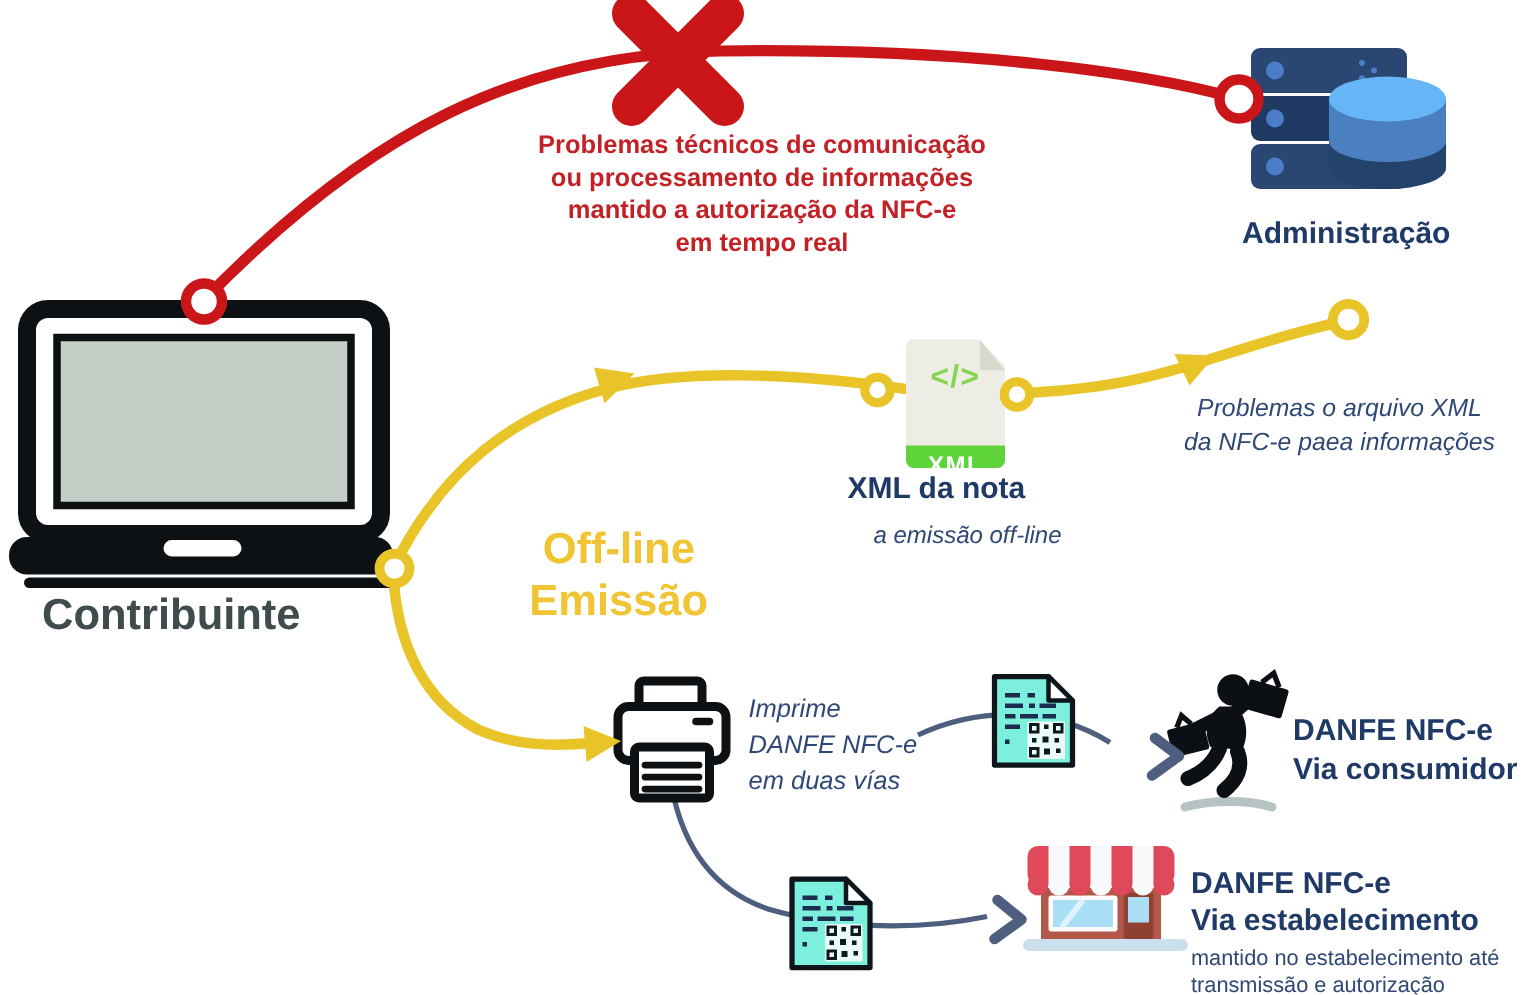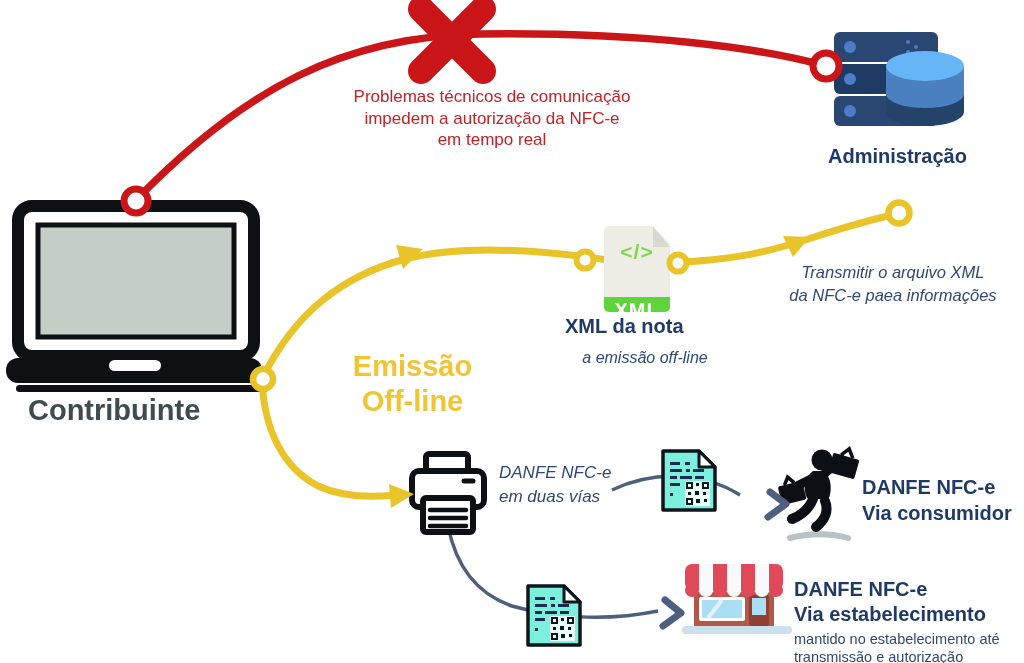--- a/index.html
+++ b/index.html
@@ -11,39 +11,39 @@
 
   
   .s-red{stroke:var(--red,#cb1619);fill:none}
   .s-yellow{stroke:var(--yellow,#e9c428);fill:none}
   .f-yellow{fill:var(--yellow,#e9c428)}
   .s-navy{stroke:var(--lineNavy,#4d5e7e);fill:none}
   .ring{fill:#fff}
 
   
   .t{position:absolute}
-  .error{left:322px;top:86px;width:340px;text-align:center;color:var(--redText,#c32125);font-weight:400;font-size:17px;line-height:21.5px}
+  .error{left:338px;top:86px;width:340px;text-align:center;color:var(--redText,#c32125);font-weight:700;font-size:17px;line-height:21.5px}
   .admin{left:828px;top:144px;width:180px;color:var(--navyTitle,#1f3a66);font-weight:700;font-size:20px;line-height:24px}
   .contrib{left:28px;top:394px;width:220px;text-align:left;color:var(--slate,#3f4b4c);font-weight:700;font-size:29px}
   .emissao{left:330px;top:349px;width:165px;text-align:center;color:var(--yellowText,#f0c433);font-weight:700;font-size:29px;line-height:35px}
   .xml-title{left:565px;top:315px;width:155px;color:var(--navyTitle,#1f3a66);font-weight:700;font-size:20px}
   .xml-note{left:550px;top:347px;width:190px;text-align:center;font-style:italic;color:var(--navyText,#2f4875);font-size:16px;line-height:21.5px}
   .transmit{left:783px;top:261px;width:220px;text-align:center;font-style:italic;color:var(--navyText,#2f4875);font-size:16.5px;line-height:23px}
   .print-note{left:499px;top:461px;width:160px;font-style:italic;color:var(--navyText,#2f4875);font-size:17px;line-height:24px}
   .consumer{left:862px;top:474px;width:165px;color:var(--navyTitle,#1f3a66);font-weight:700;font-size:20px;line-height:26px}
   .estab{left:794px;top:577px;width:235px;color:var(--navyTitle,#1f3a66)}
   .estab .title{font-weight:700;font-size:20px;line-height:25px}
   .estab .note{font-size:14.5px;line-height:18px;color:var(--navyText,#2f4875);margin-top:3px}
 
   
   .xmlfile{position:absolute;left:604px;top:226px;width:66px;height:86px;background:#ededE5;border-radius:5px}
   .xml-cut{position:absolute;top:0;right:0;width:18px;height:18px;background:#fff;clip-path:polygon(0 0,100% 0,100% 100%)}
   .xml-fold{position:absolute;top:0;right:0;width:17px;height:21px;background:#d8d8cd;clip-path:polygon(0 0,100% 100%,0 100%)}
   .xml-glyph{position:absolute;top:14px;left:0;right:0;text-align:center;color:var(--greenGlyph,#86d44e);font-weight:700;font-size:21px;letter-spacing:1px}
-  .xml-band{position:absolute;bottom:0;left:0;right:0;height:15px;background:var(--green,#5fd43a);border-radius:0 0 5px 5px;color:#fff;font-weight:700;font-size:20px;text-align:center;line-height:27px;letter-spacing:1px}
+  .xml-band{position:absolute;bottom:0;left:0;right:0;height:15px;background:var(--green,#5fd43a);border-radius:0 0 5px 5px;color:#fff;font-weight:700;font-size:16px;text-align:center;line-height:27px;letter-spacing:1px}
 </style>
 </head>
 <body>
 
 <div class="stage">
 
   <svg class="layer" width="1024" height="663" viewBox="0 0 1024 663">
     <path class="s-red" d="M136 200 C245 88 345 36 480 34 C645 32 762 48 826 66" stroke-width="7.5"></path>
     <path class="s-yellow" d="M263 377 C295 313 342 276 405 259 C455 246 530 248 615 261" stroke-width="7"></path>
     <path class="s-yellow" d="M660 263 C735 261 770 251 805 240 C845 227 872 219 897 214" stroke-width="7"></path>
@@ -201,47 +201,49 @@
 
     <polyline class="s-navy" points="770,492 786,504 768,517" stroke-width="7" stroke-linecap="round" stroke-linejoin="round"></polyline>
     <polyline class="s-navy" points="665,600 681,613 663,626" stroke-width="7" stroke-linecap="round" stroke-linejoin="round"></polyline>
 
     <use href="#receipt" transform="translate(661,449)"></use>
     <use href="#receipt" transform="translate(526,584)"></use>
   </svg>
 
   <div class="t error">
     <div>Problemas técnicos de comunicação</div>
-    <div><span>impedem a </span><span>autorização da NFC-e</span></div>
+    <div>ou processamento de informações</div>
+    <div><span>mantido a </span><span>autorização da NFC-e</span></div>
     <div>em tempo real</div>
   </div>
 
   <div class="t admin">
     <div>Administração</div>
   </div>
 
   <div class="t contrib">Contribuinte</div>
 
   <div class="t emissao">
+    <div>Off-line</div>
     <div>Emissão</div>
-    <div>Off-line</div>
   </div>
 
   <div class="t xml-title">XML da nota</div>
 
   <div class="t xml-note">
     <div>a emissão off-line</div>
   </div>
 
   <div class="t transmit">
-    <div>Transmitir o arquivo XML</div>
+    <div>Problemas o arquivo XML</div>
     <div>da NFC-e paea informações</div>
   </div>
 
   <div class="t print-note">
+    <div>Imprime</div>
     <div>DANFE NFC-e</div>
     <div>em duas vías</div>
   </div>
 
   <div class="t consumer">
     <div>DANFE NFC-e</div>
     <div>Via consumidor</div>
   </div>
 
   <div class="t estab">

